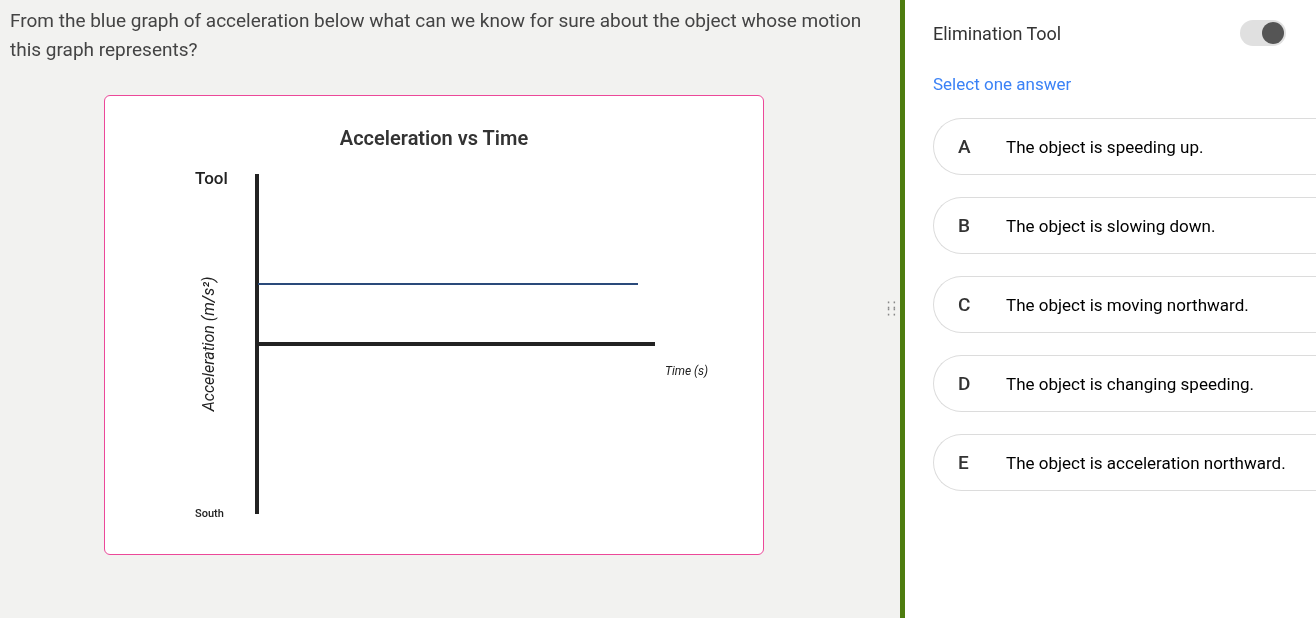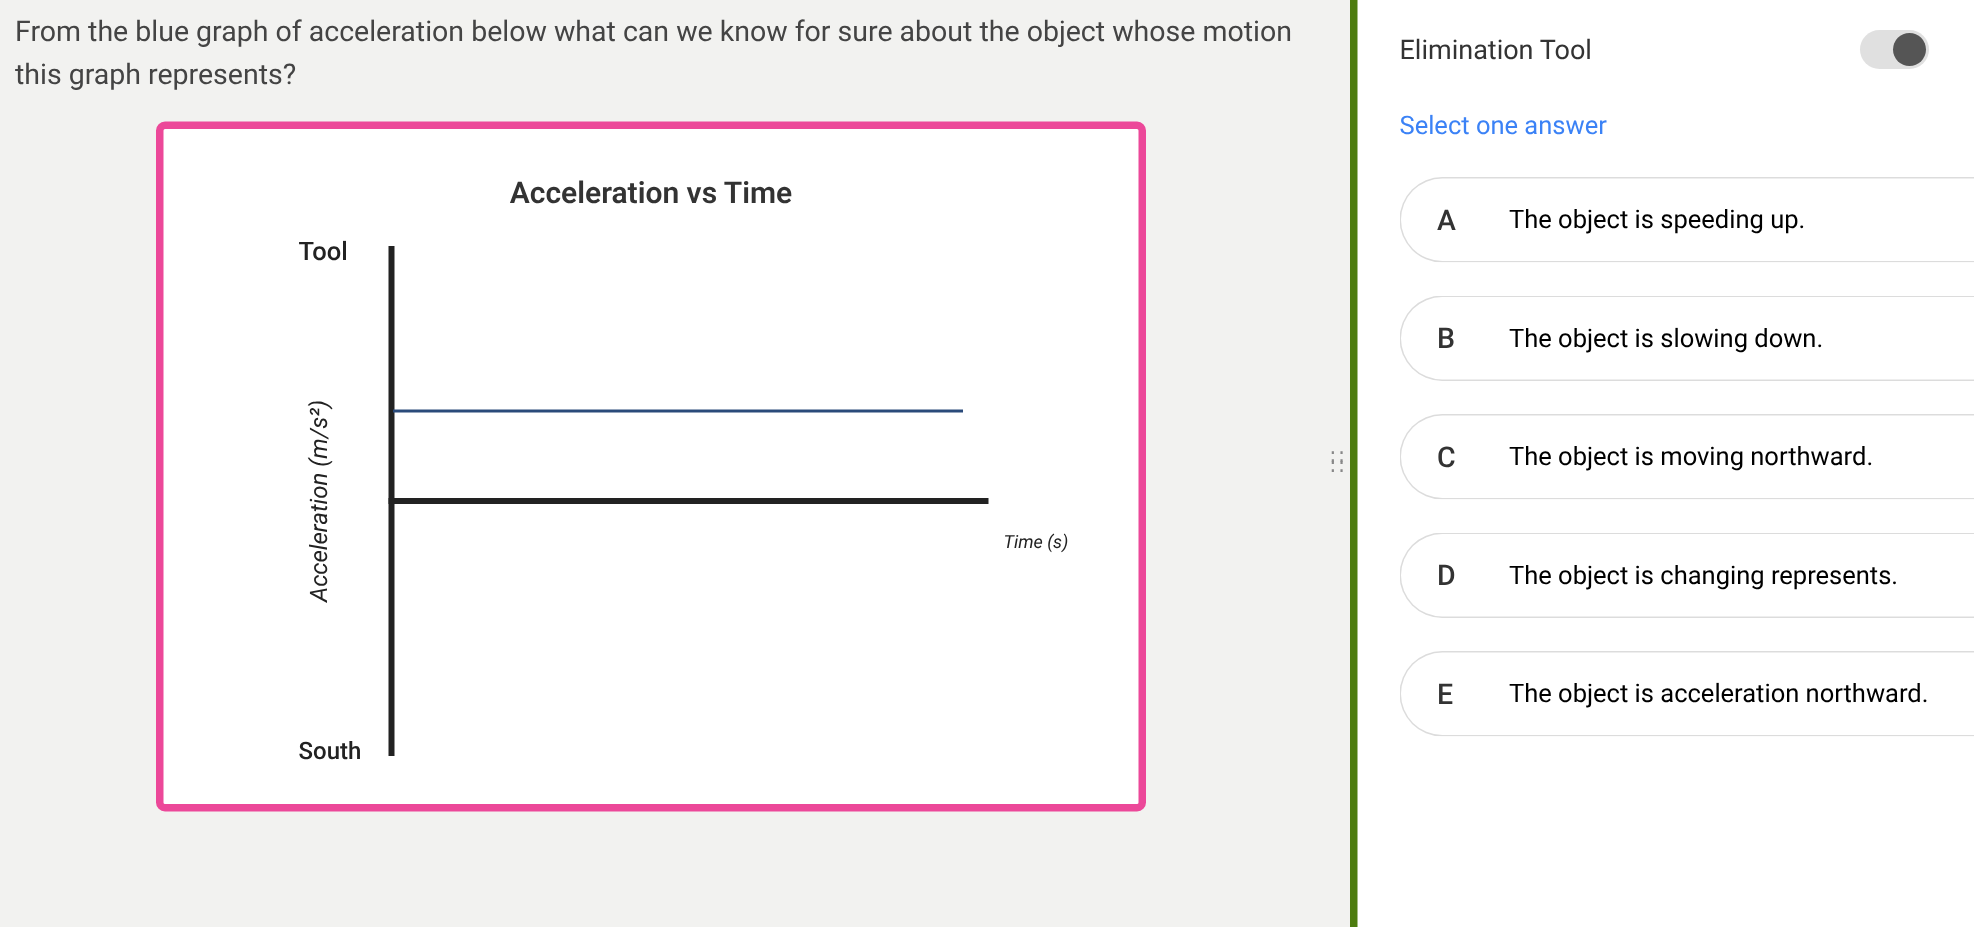--- a/index.html
+++ b/index.html
@@ -19,26 +19,26 @@
   .left {
     flex: 1;
     padding: 6px 20px 0 8px;
     position: relative;
   }
   .question-text {
     font-size: 19px;
     line-height: 1.55;
     color: #444;
     font-weight: 400;
-    margin-bottom: 16px;
+    margin-bottom: 30px;
     padding-left: 2px;
   }
   .chart-card {
     background: #fff;
-    border: 5px solid #ec4899;
+    border: 1px solid #ec4899;
     border-radius: 6px;
     margin: 0 20px 0 96px;
     padding: 30px 30px 30px 30px;
     width: 660px;
     height: 460px;
     position: relative;
   }
   .chart-title {
     text-align: center;
     font-size: 20px;
@@ -82,21 +82,21 @@
     left: 0;
     top: -6px;
     font-size: 17px;
     font-weight: 500;
     color: #222;
   }
   .label-south {
     position: absolute;
     left: 0;
     bottom: -6px;
-    font-size: 16px;
+    font-size: 11px;
     font-weight: 500;
     color: #222;
   }
   .ylabel {
     position: absolute;
     left: -54px;
     top: 50%;
     transform: translateY(-50%) rotate(-90deg);
     transform-origin: center;
     font-size: 16px;
@@ -234,21 +234,21 @@
       <div class="answer">
         <span class="answer-letter">B</span>
         <span class="answer-text">The object is slowing down.</span>
       </div>
       <div class="answer">
         <span class="answer-letter">C</span>
         <span class="answer-text">The object is moving northward.</span>
       </div>
       <div class="answer">
         <span class="answer-letter">D</span>
-        <span class="answer-text">The object is changing represents.</span>
+        <span class="answer-text">The object is changing speeding.</span>
       </div>
       <div class="answer">
         <span class="answer-letter">E</span>
         <span class="answer-text">The object is acceleration northward.</span>
       </div>
     </div>
   </div>
 </div>
 
 </body></html>

